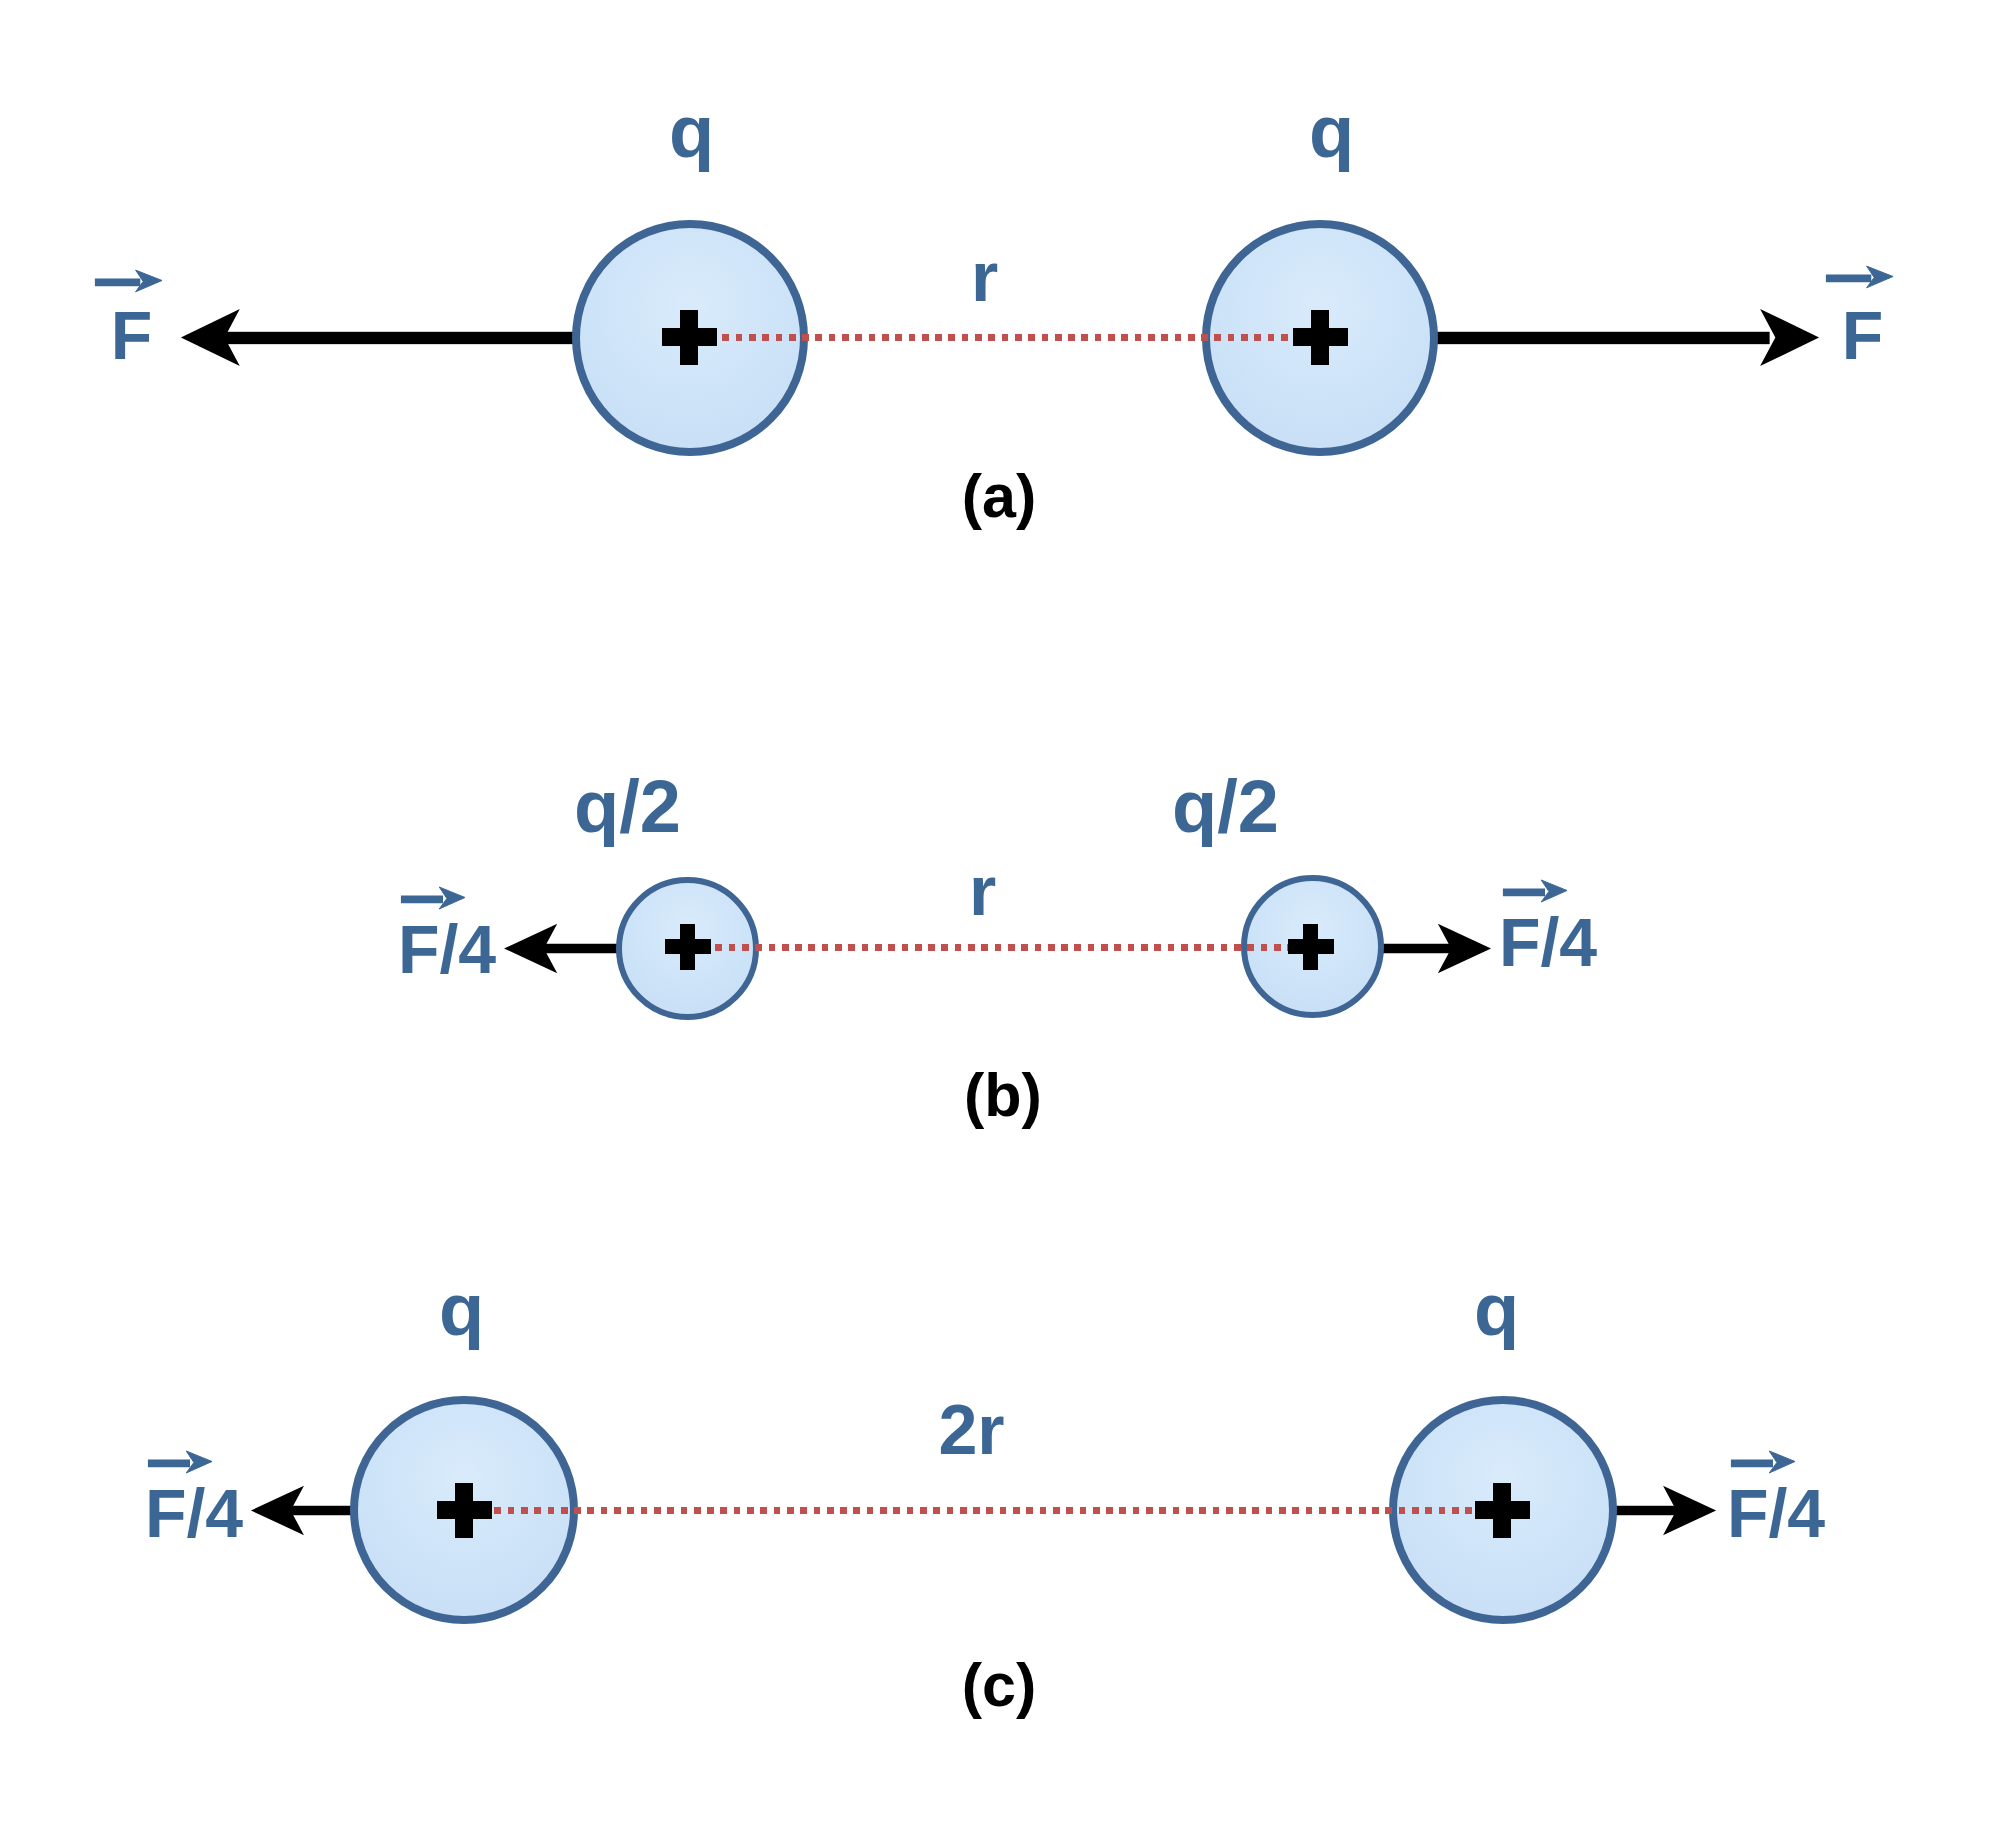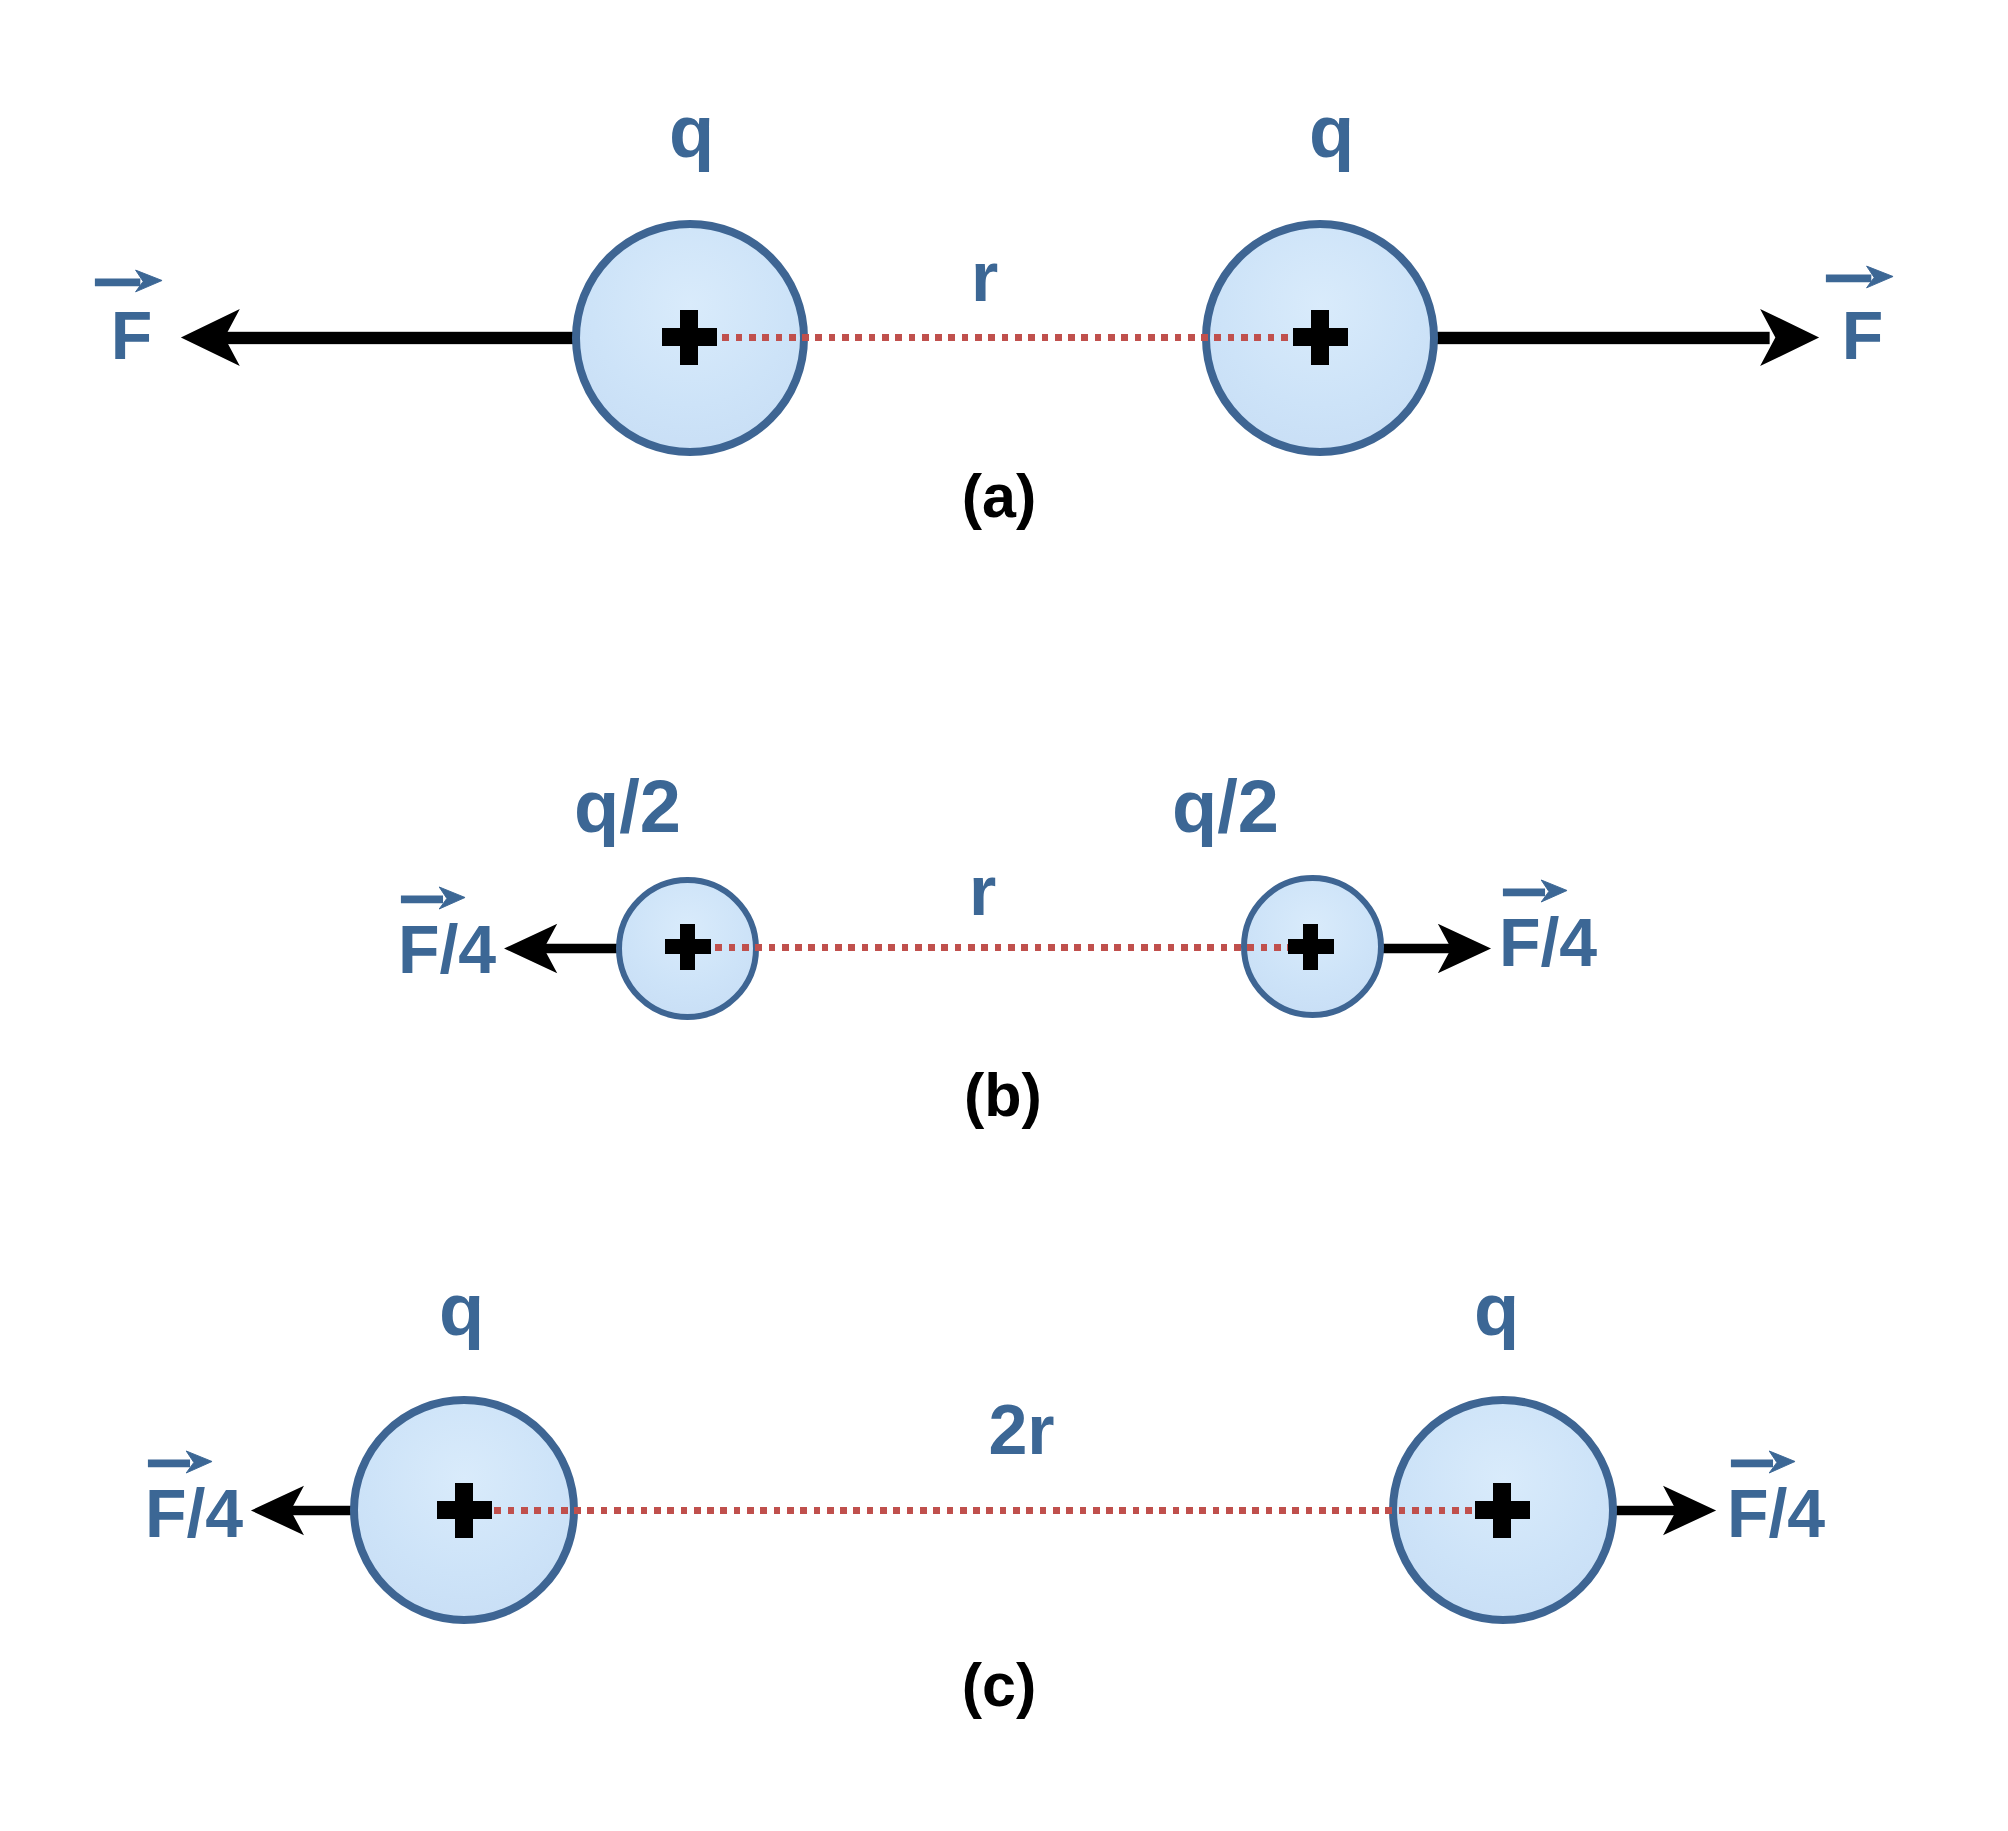--- a/index.html
+++ b/index.html
@@ -127,21 +127,21 @@
     <div class="plus plus-sm" style="left:1288px;top:924px;"></div>
 
     <div class="label caption" style="left:908px;top:1065px;width:190px;">(b)</div>
   </div>
 
   <div>
 
     <div class="label charge-label" style="left:409px;top:1273px;width:105px;">q</div>
     <div class="label charge-label" style="left:1444px;top:1273px;width:105px;">q</div>
 
-    <div class="label dist-label" style="left:955px;top:1395px;width:133px;">2r</div>
+    <div class="label dist-label" style="left:905px;top:1395px;width:133px;">2r</div>
 
     <svg class="abs" style="left:146px;top:1449px;" width="67" height="25" viewBox="0 0 70 26">
       <line x1="2" y1="15" x2="46" y2="15" class="vec" stroke-width="8"></line>
       <polygon points="42,2 69,13 42,25 50,14" class="vec"></polygon>
     </svg>
     <div class="label force-label" style="left:125px;top:1479px;width:138px;">F/4</div>
 
     <svg class="abs" style="left:1729px;top:1449px;" width="67" height="25" viewBox="0 0 70 26">
       <line x1="2" y1="15" x2="46" y2="15" class="vec" stroke-width="8"></line>
       <polygon points="42,2 69,13 42,25 50,14" class="vec"></polygon>

